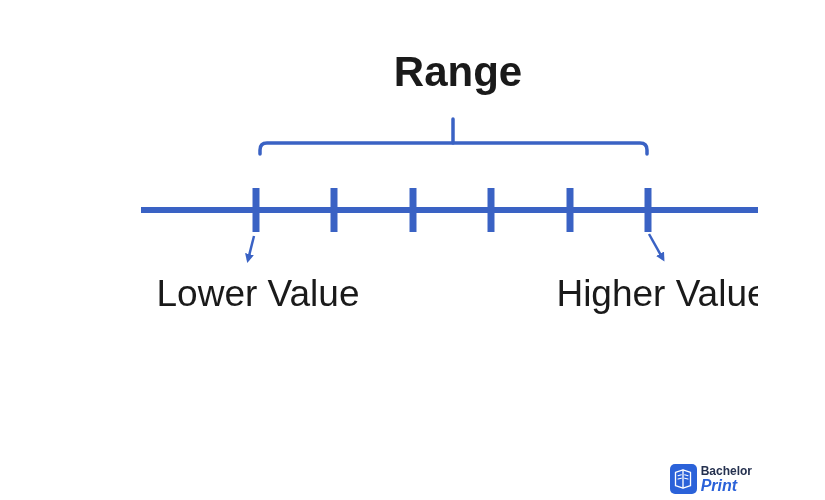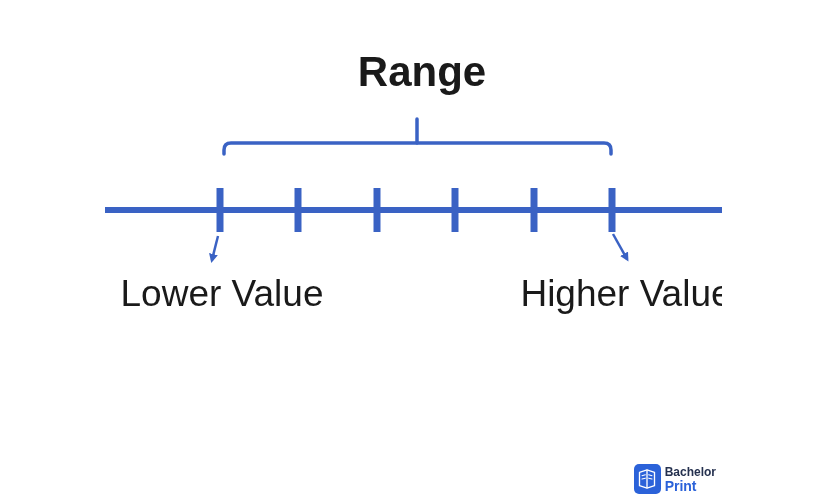--- a/index.html
+++ b/index.html
@@ -7,20 +7,21 @@
     padding: 0;
     background: #ffffff;
     font-family: "Liberation Sans", sans-serif;
   }
   .canvas {
     position: relative;
     width: 722px;
     height: 500px;
     background: #ffffff;
     overflow: hidden;
+    margin-left: 36px;
   }
   svg.diagram {
     position: absolute;
     inset: 0;
   }
   .title-text {
     font-family: "Liberation Sans", sans-serif;
     font-size: 42px;
     font-weight: 700;
     fill: #1a1a1a;
@@ -61,24 +62,25 @@
     flex-direction: column;
     line-height: 1;
   }
   .logo-text .brand-top {
     font-size: 12px;
     font-weight: 700;
     color: #25314f;
     letter-spacing: 0;
   }
   .logo-text .brand-bottom {
-    font-size: 14px;
+    font-size: 16px;
     font-weight: 700;
     color: #2b62d9;
     margin-top: 1px;
+    font-style: italic;
   }
 </style>
 </head>
 <body>
 
 <div class="canvas">
 
   <svg class="diagram" width="825" height="500" viewBox="0 0 825 500">
 
     <defs>

